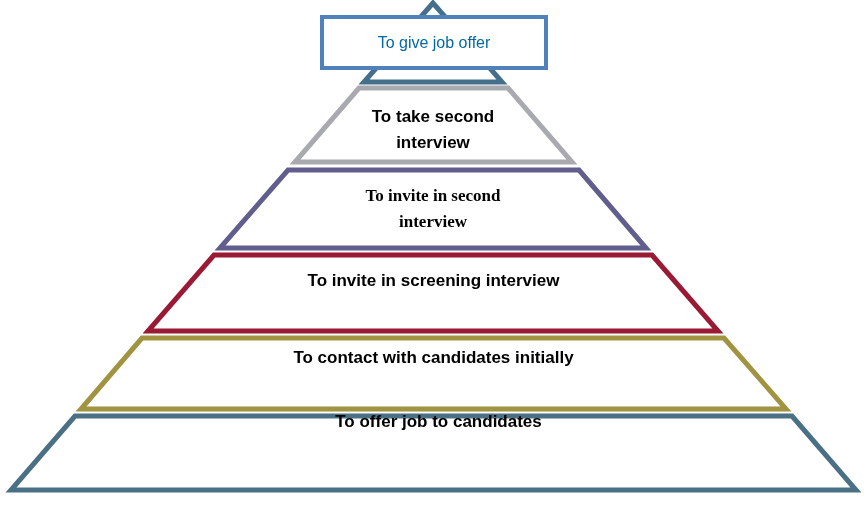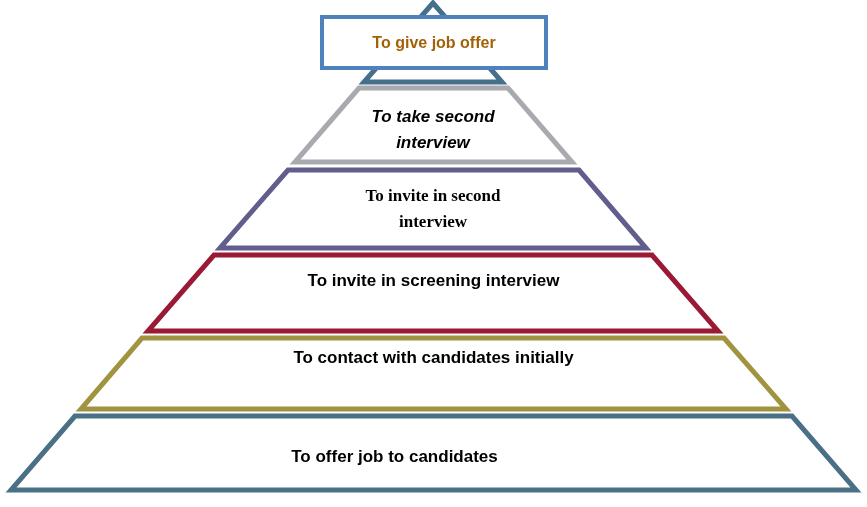--- a/index.html
+++ b/index.html
@@ -48,30 +48,30 @@
   }
   .callout-label {
     position: absolute;
     left: 322px;
     top: 17px;
     width: 224px;
     height: 51px;
     display: flex;
     align-items: center;
     justify-content: center;
-    font-weight: bold;
+    font-weight: normal;
     font-size: 16px;
-    color: #a16207;
+    color: #0369a1;
     text-align: center;
   }
-  .lbl-2 { left: 348px; top: 104px; width: 170px; font-style: italic; }
+  .lbl-2 { left: 348px; top: 104px; width: 170px; }
   .lbl-3 { left: 333px; top: 183px; width: 200px; font-family: Liberation Serif, serif; }
   .lbl-4 { left: 0px;   top: 268px; width: 867px; }
   .lbl-5 { left: 0px;   top: 345px; width: 867px; }
-  .lbl-6 { left: 0px;   top: 444px; width: 789px; }
+  .lbl-6 { left: 0px;   top: 409px; width: 789px; padding-left: 44px; }
 </style>
 </head>
 <body>
 
 <div class="stage">
 
   <svg width="867" height="507" viewBox="0 0 867 507">
 
     <polygon class="shape" points="75,416 792,416 856,490 11,490" stroke="#4A7085"></polygon>
 

